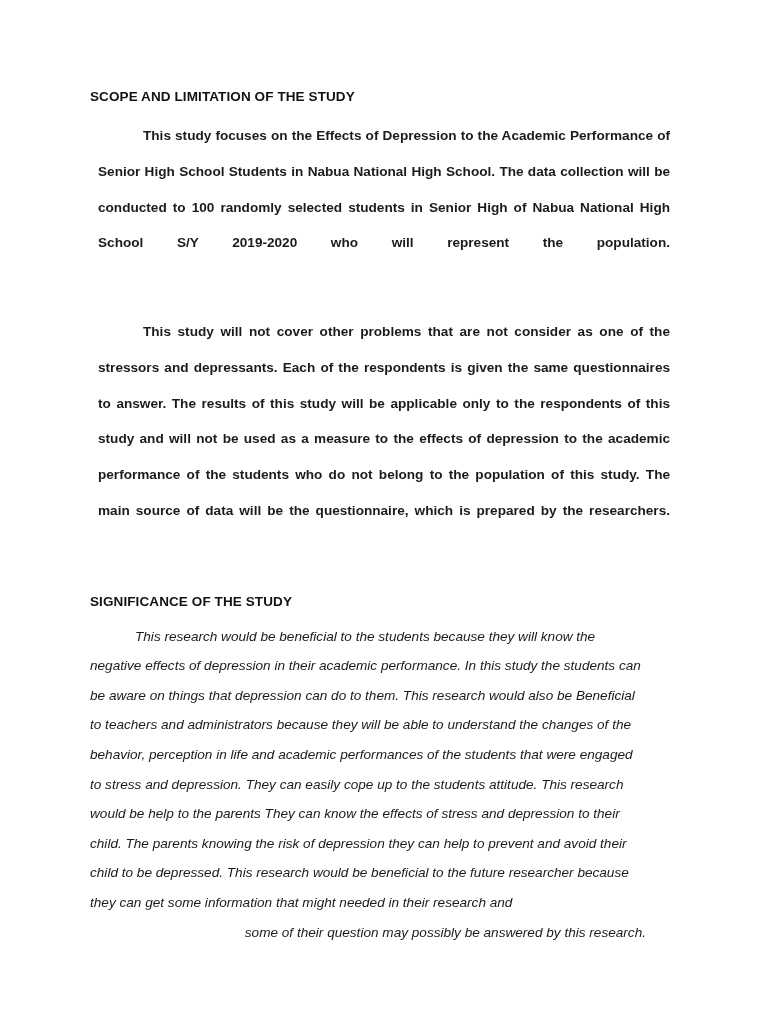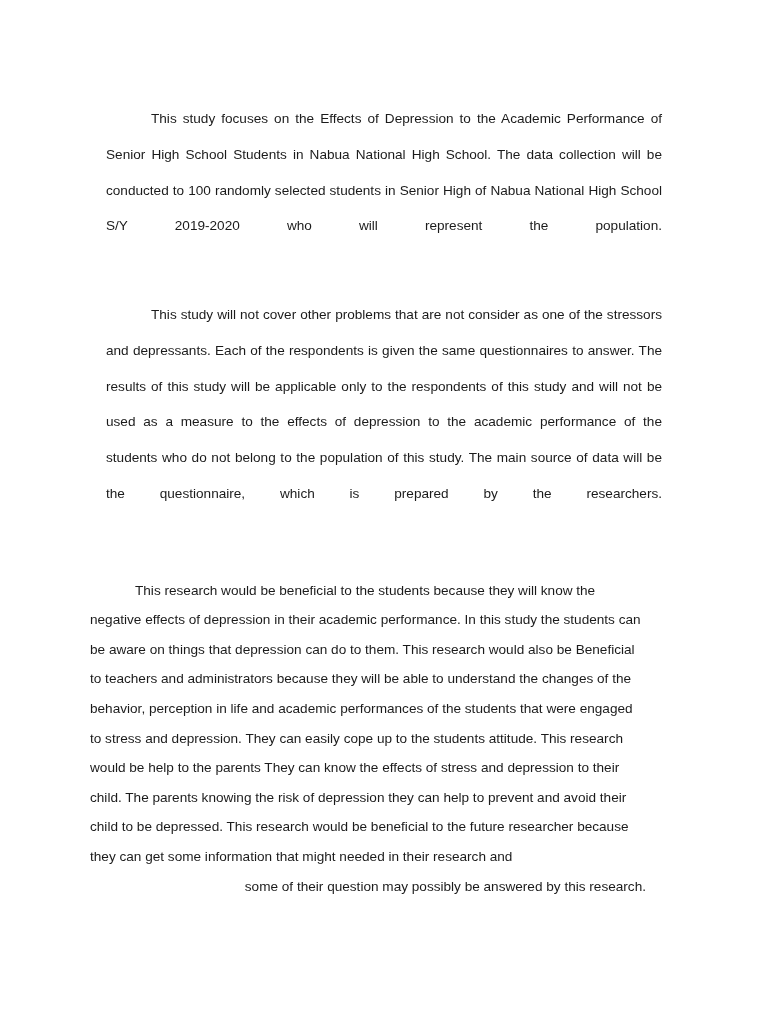--- a/index.html
+++ b/index.html
@@ -35,22 +35,23 @@
     margin: 0;
     text-rendering: optimizeLegibility;
   }
   
   .sec-scope .body-par {
     font-size: 13.6px;
     line-height: 35.8px;
     color: #1b1b1b;
     text-align: justify;
     text-justify: inter-word;
-    margin: 16px;
+    margin: 8px;
     word-spacing: 0.2px;
+    font-weight: bold;
   }
   .sec-scope .body-par.first {
     margin-top: 13px;
   }
   .sec-scope .body-par.gap {
     margin-top: 17px;
   }
   .sec-scope .body-par .indent {
     display: inline-block;
     width: 45px;
@@ -66,20 +67,21 @@
   .sec-significance {
     margin-top: 28px;
   }
   .sec-significance .body-par {
     font-size: 13.6px;
     line-height: 29.6px;
     color: #1b1b1b;
     text-align: left;
     margin: 0;
     width: 556px;
+    font-style: italic;
   }
   .sec-significance .body-par.first {
     margin-top: 12px;
   }
   .sec-significance .body-par .indent {
     display: inline-block;
     width: 45px;
   }
   .sec-significance .tail-line {
     display: block;
@@ -87,25 +89,27 @@
     text-align: right;
   }
 </style>
 </head>
 <body>
 
 <div class="page">
   <div class="content">
 
     <section class="sec-scope">
+      <h2 class="section-heading">SCOPE AND LIMITATION OF THE STUDY</h2>
 
       <p class="body-par first"><span class="indent"></span><span>This study focuses on the Effects of Depression to the Academic Performance of Senior High School Students in Nabua National High School. The data collection will be conducted to 100 randomly selected students in Senior High of Nabua National High School S/Y 2019-2020 who will represent the population.</span></p>
 
       <p class="body-par gap"><span class="indent"></span><span>This study will not cover other problems that are not consider as one of the stressors and depressants. Each of the respondents is given the same questionnaires to answer. The results of this study will be applicable only to the respondents of this study and will not be used as a measure to the effects of depression to the academic performance of the students who do not belong to the population of this study. The main source of data will be the questionnaire, which is prepared by the researchers.</span></p>
     </section>
 
     <section class="sec-significance">
+      <h2 class="section-heading">SIGNIFICANCE OF THE STUDY</h2>
 
       <p class="body-par first"><span class="indent"></span><span>This research would be beneficial to the students because they will know the negative effects of depression in their academic performance. In this study the students can be aware on things that depression can do to them. This research would also be Beneficial to teachers and administrators because they will be able to understand the changes of the behavior, perception in life and academic performances of the students that were engaged to stress and depression. They can easily cope up to the students attitude. This research would be help to the parents They can know the effects of stress and depression to their child. The parents knowing the risk of depression they can help to prevent and avoid their child to be depressed. This research would be beneficial to the future researcher because they can get some information that might needed in their research and</span><span class="tail-line">some of their question may possibly be answered by this research.</span></p>
     </section>
 
   </div>
 </div>
 
 </body></html>

